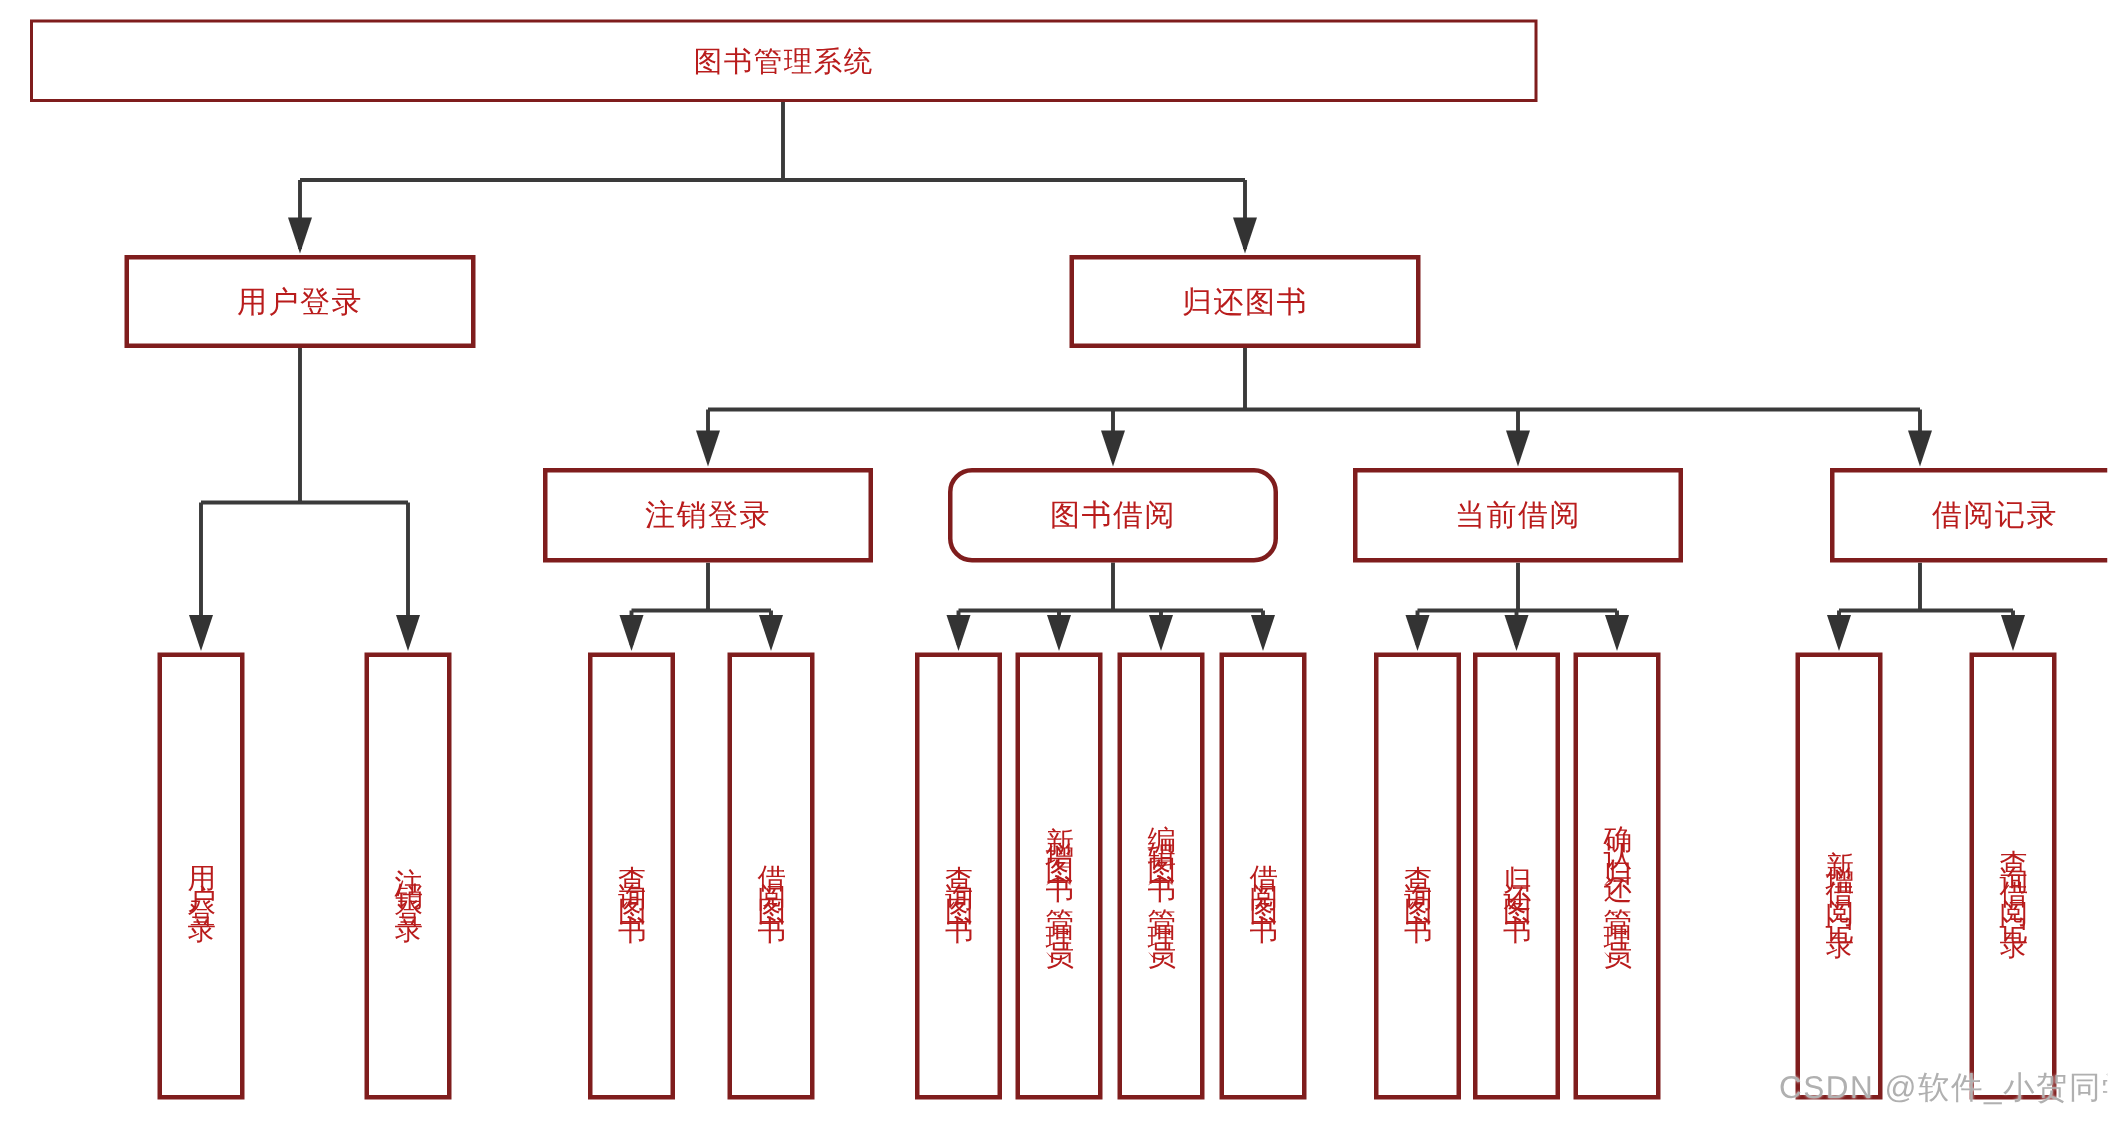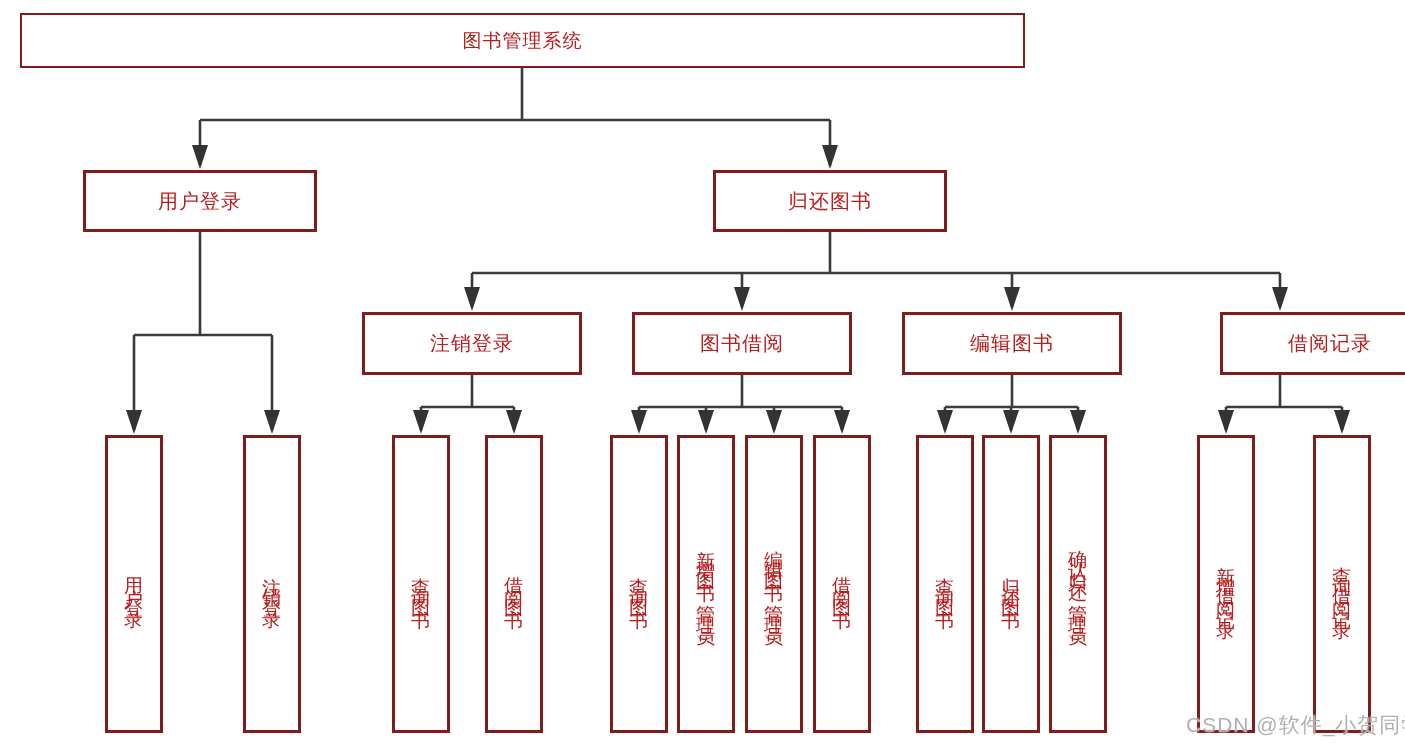--- a/index.html
+++ b/index.html
@@ -89,22 +89,22 @@
       <polygon points="1334,410 1350,410 1342,434"></polygon>
     </g>
   </svg>
 
   <div class="node h root" style="left:20px; top:13px; width:1005px; height:55px;">图书管理系统</div>
 
   <div class="node h" style="left:83px; top:170px; width:234px; height:62px;">用户登录</div>
   <div class="node h" style="left:713px; top:170px; width:234px; height:62px;">归还图书</div>
 
   <div class="node h" style="left:362px; top:312px; width:220px; height:63px;">注销登录</div>
-  <div class="node h" style="left:632px; top:312px; width:220px; height:63px;">图书借阅</div>
-  <div class="node h" style="left:902px; top:312px; width:220px; height:63px;">编辑图书</div>
+  <div class="node h" style="left:632px; top:312px; width:220px; height:63px;border-radius:16px;">图书借阅</div>
+  <div class="node h" style="left:902px; top:312px; width:220px; height:63px;">当前借阅</div>
   <div class="node h" style="left:1220px; top:312px; width:220px; height:63px;">借阅记录</div>
 
   <div class="node v" style="left:105px; top:435px; width:58px; height:298px;">用户登录</div>
   <div class="node v" style="left:243px; top:435px; width:58px; height:298px;">注销登录</div>
 
   <div class="node v" style="left:392px; top:435px; width:58px; height:298px;">查询图书</div>
   <div class="node v" style="left:485px; top:435px; width:58px; height:298px;">借阅图书</div>
 
   <div class="node v" style="left:610px; top:435px; width:58px; height:298px;">查询图书</div>
   <div class="node v" style="left:677px; top:435px; width:58px; height:298px;">新增图书（管理员）</div>

